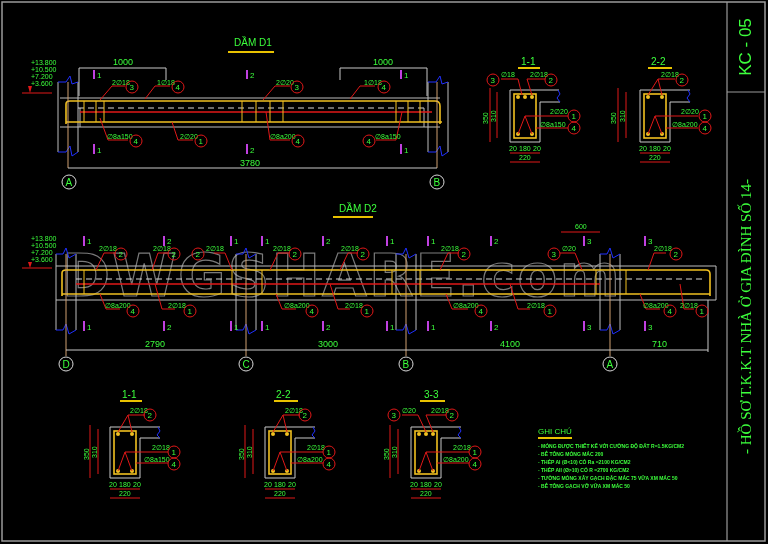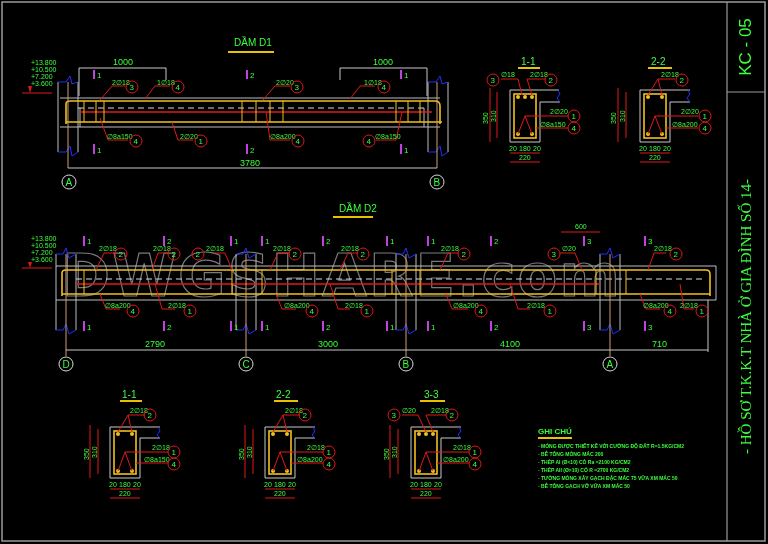--- a/index.html
+++ b/index.html
@@ -6,21 +6,21 @@
   body{width:768px;height:544px;overflow:hidden;position:relative;font-family:"Liberation Sans",sans-serif;}
   svg{position:absolute;left:0;top:0;}
   .g{fill:#3cff3c;font-family:"Liberation Sans Narrow","Liberation Sans",sans-serif;}
   .t7{font-size:7px;} .t8{font-size:8px;} .t9{font-size:9px;} .t10{font-size:10px;}
   .wm{fill:none;stroke:#7a7a7a;stroke-width:1.2;font-family:"DejaVu Sans",sans-serif;font-weight:bold;font-size:58px;letter-spacing:2px;}
   .kc{position:absolute;left:727px;top:2px;width:38px;height:90px;display:flex;align-items:center;justify-content:center;}
   .kc span{transform:rotate(-90deg);white-space:nowrap;color:#3cff3c;font-size:17px;font-family:"Liberation Sans",sans-serif;}
   .ttl{position:absolute;left:727px;top:92px;width:38px;height:449px;display:flex;align-items:center;justify-content:center;}
   .ttl span{transform:rotate(-90deg);white-space:nowrap;color:#3cff3c;font-size:15px;font-family:"Liberation Serif",serif;}
   .notes{position:absolute;left:538px;top:420px;width:185px;}
-  .notes .h{color:#3cff3c;font-size:8px;border-bottom:2px solid #e8c200;display:inline-block;padding-bottom:1px;margin-bottom:3px;font-weight:bold;}
+  .notes .h{color:#3cff3c;font-size:8px;border-bottom:2px solid #e8c200;display:inline-block;padding-bottom:1px;margin-bottom:3px;}
   .notes .n{color:#3cff3c;font-size:5px;line-height:8px;white-space:nowrap;font-weight:bold;}
 </style>
 </head>
 <body>
 
 <svg width="768" height="544" viewBox="0 0 768 544">
 
   <rect x="2" y="2" width="763" height="539" fill="none" stroke="#9a9a9a" stroke-width="1.5"></rect>
   <line x1="727" y1="2" x2="727" y2="541" stroke="#9a9a9a" stroke-width="1.2"></line>
   <line x1="727" y1="92" x2="765" y2="92" stroke="#9a9a9a" stroke-width="1"></line>

